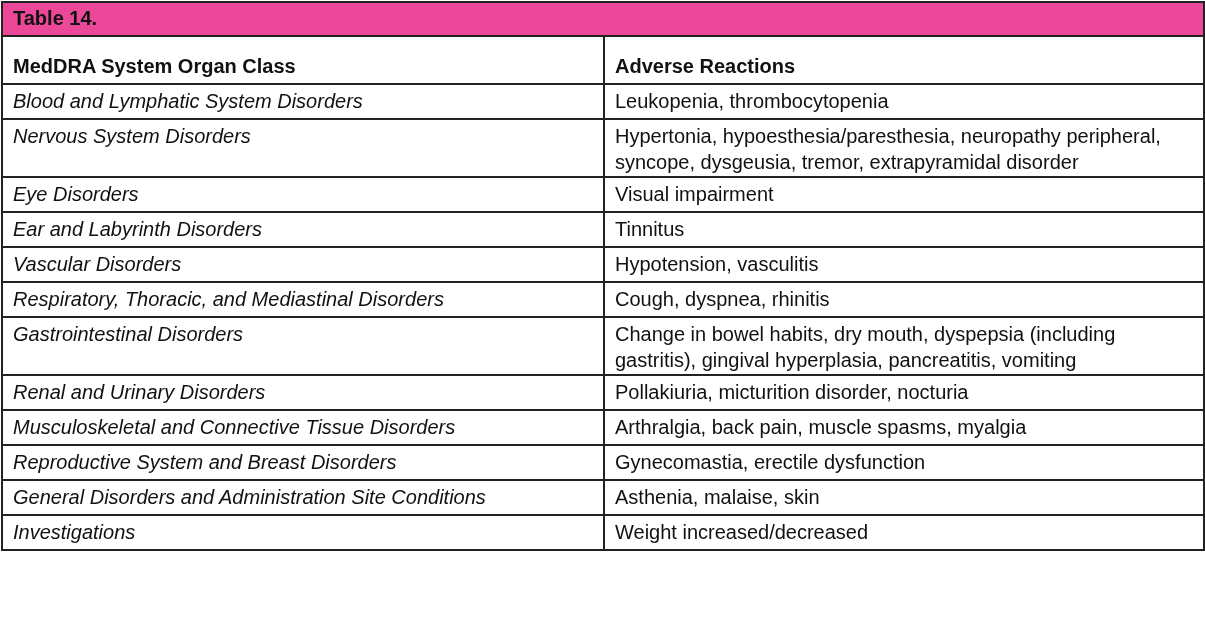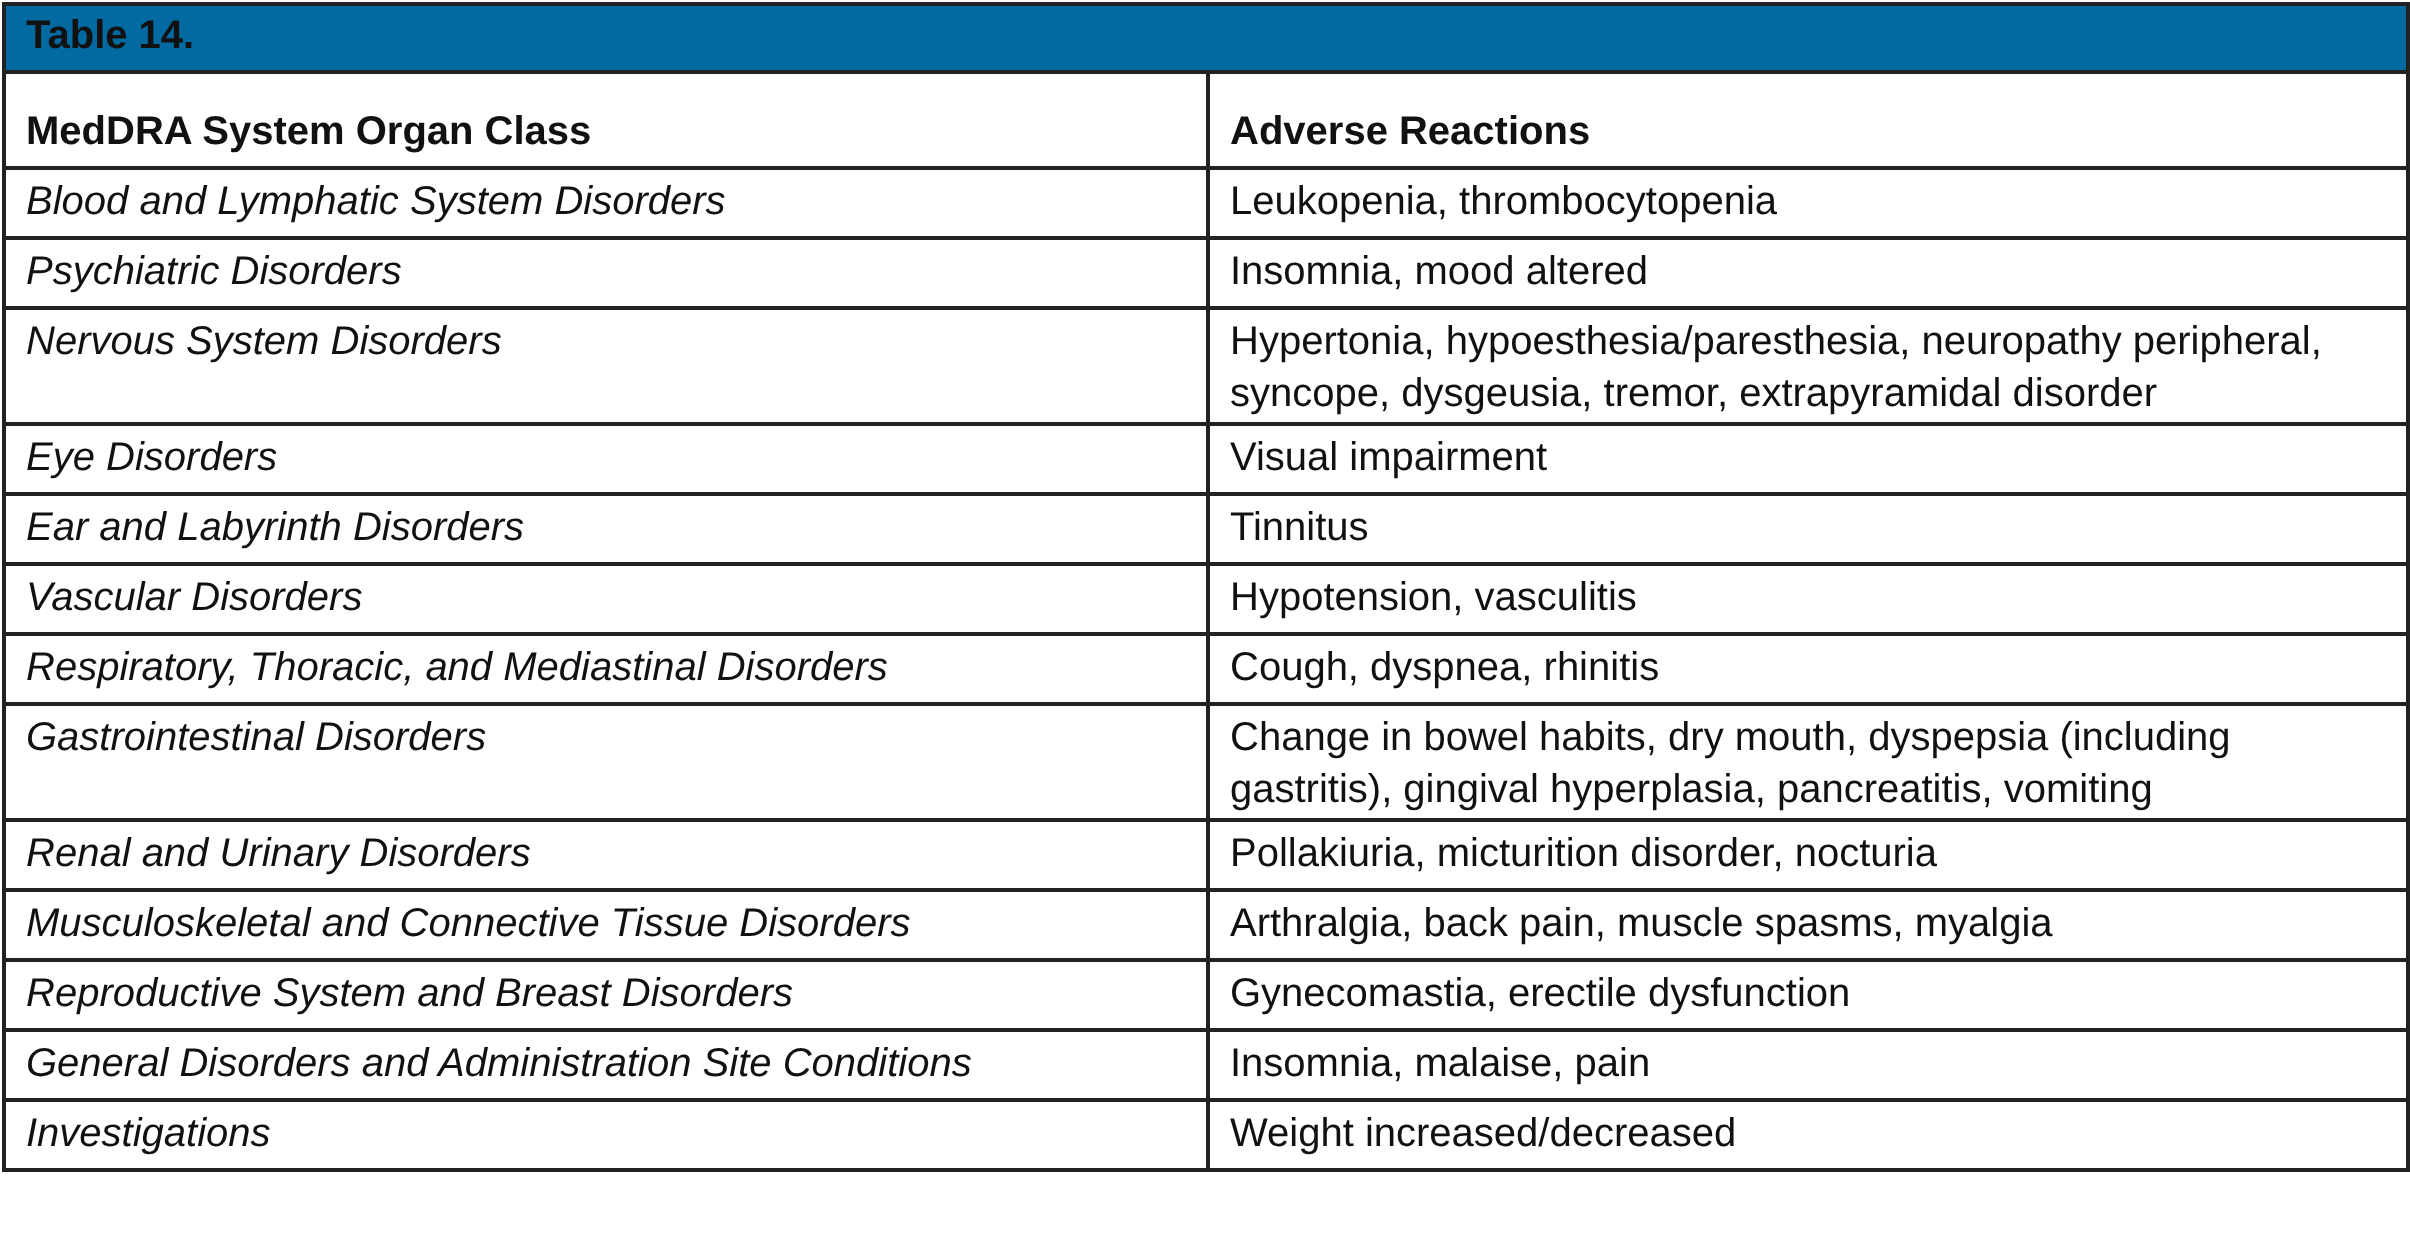--- a/index.html
+++ b/index.html
@@ -14,21 +14,21 @@
       table-layout: fixed;
     }
     .tbl td, .tbl th {
       border: 2px solid #222222;
       padding: 0 10px;
       text-align: left;
       vertical-align: top;
       line-height: 26px;
     }
     .title-row td {
-      background: #0369a1;
+      background: #ec4899;
       font-weight: bold;
       height: 30px;
       padding-top: 2px;
     }
     .head-row th {
       font-weight: bold;
       height: 30px;
       padding-top: 16px;
     }
     .body-row td { height: 29px; padding-top: 3px; padding-bottom: 1px; margin-left: 24px; }
@@ -48,24 +48,20 @@
     <tr class="title-row">
       <td colspan="2">Table 14.</td>
     </tr>
     <tr class="head-row">
       <th>MedDRA System Organ Class</th>
       <th>Adverse Reactions</th>
     </tr>
     <tr class="body-row">
       <td class="soc">Blood and Lymphatic System Disorders</td>
       <td>Leukopenia, thrombocytopenia</td>
-    </tr>
-    <tr class="body-row">
-      <td class="soc">Psychiatric Disorders</td>
-      <td>Insomnia, mood altered</td>
     </tr>
     <tr class="body-row">
       <td class="soc">Nervous System Disorders</td>
       <td>Hypertonia, hypoesthesia/paresthesia, neuropathy peripheral, syncope, dysgeusia, tremor, extrapyramidal disorder</td>
     </tr>
     <tr class="body-row">
       <td class="soc">Eye Disorders</td>
       <td>Visual impairment</td>
     </tr>
     <tr class="body-row">
@@ -91,20 +87,20 @@
     <tr class="body-row">
       <td class="soc">Musculoskeletal and Connective Tissue Disorders</td>
       <td>Arthralgia, back pain, muscle spasms, myalgia</td>
     </tr>
     <tr class="body-row">
       <td class="soc">Reproductive System and Breast Disorders</td>
       <td>Gynecomastia, erectile dysfunction</td>
     </tr>
     <tr class="body-row">
       <td class="soc">General Disorders and Administration Site Conditions</td>
-      <td>Insomnia, malaise, pain</td>
+      <td>Asthenia, malaise, skin</td>
     </tr>
     <tr class="body-row">
       <td class="soc">Investigations</td>
       <td>Weight increased/decreased</td>
     </tr>
   </tbody>
 </table>
 
 </body></html>

